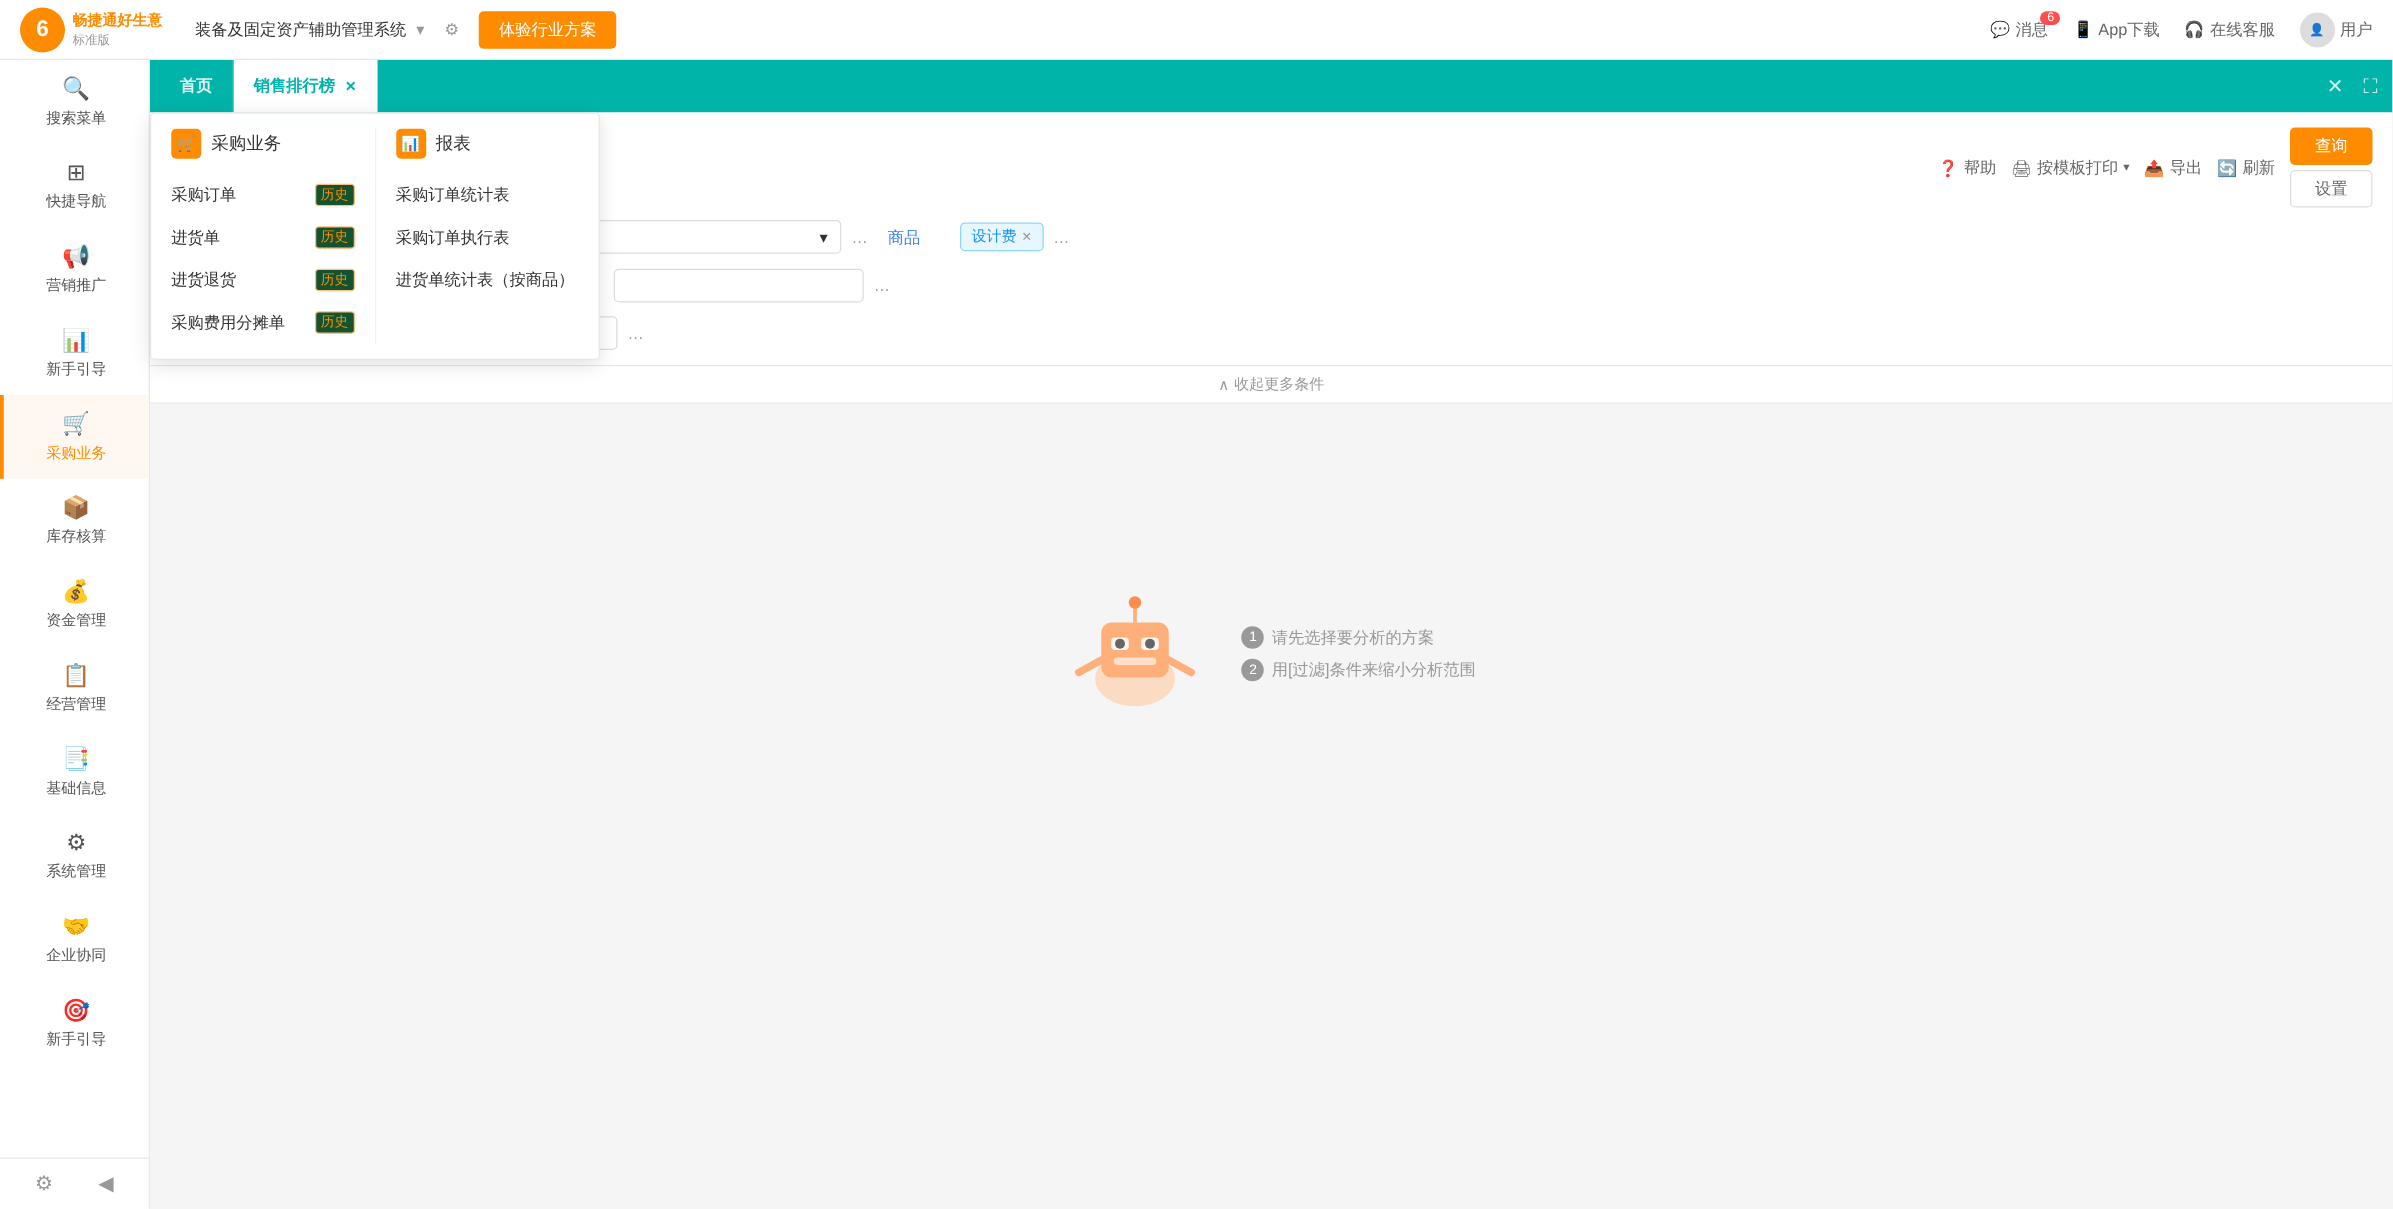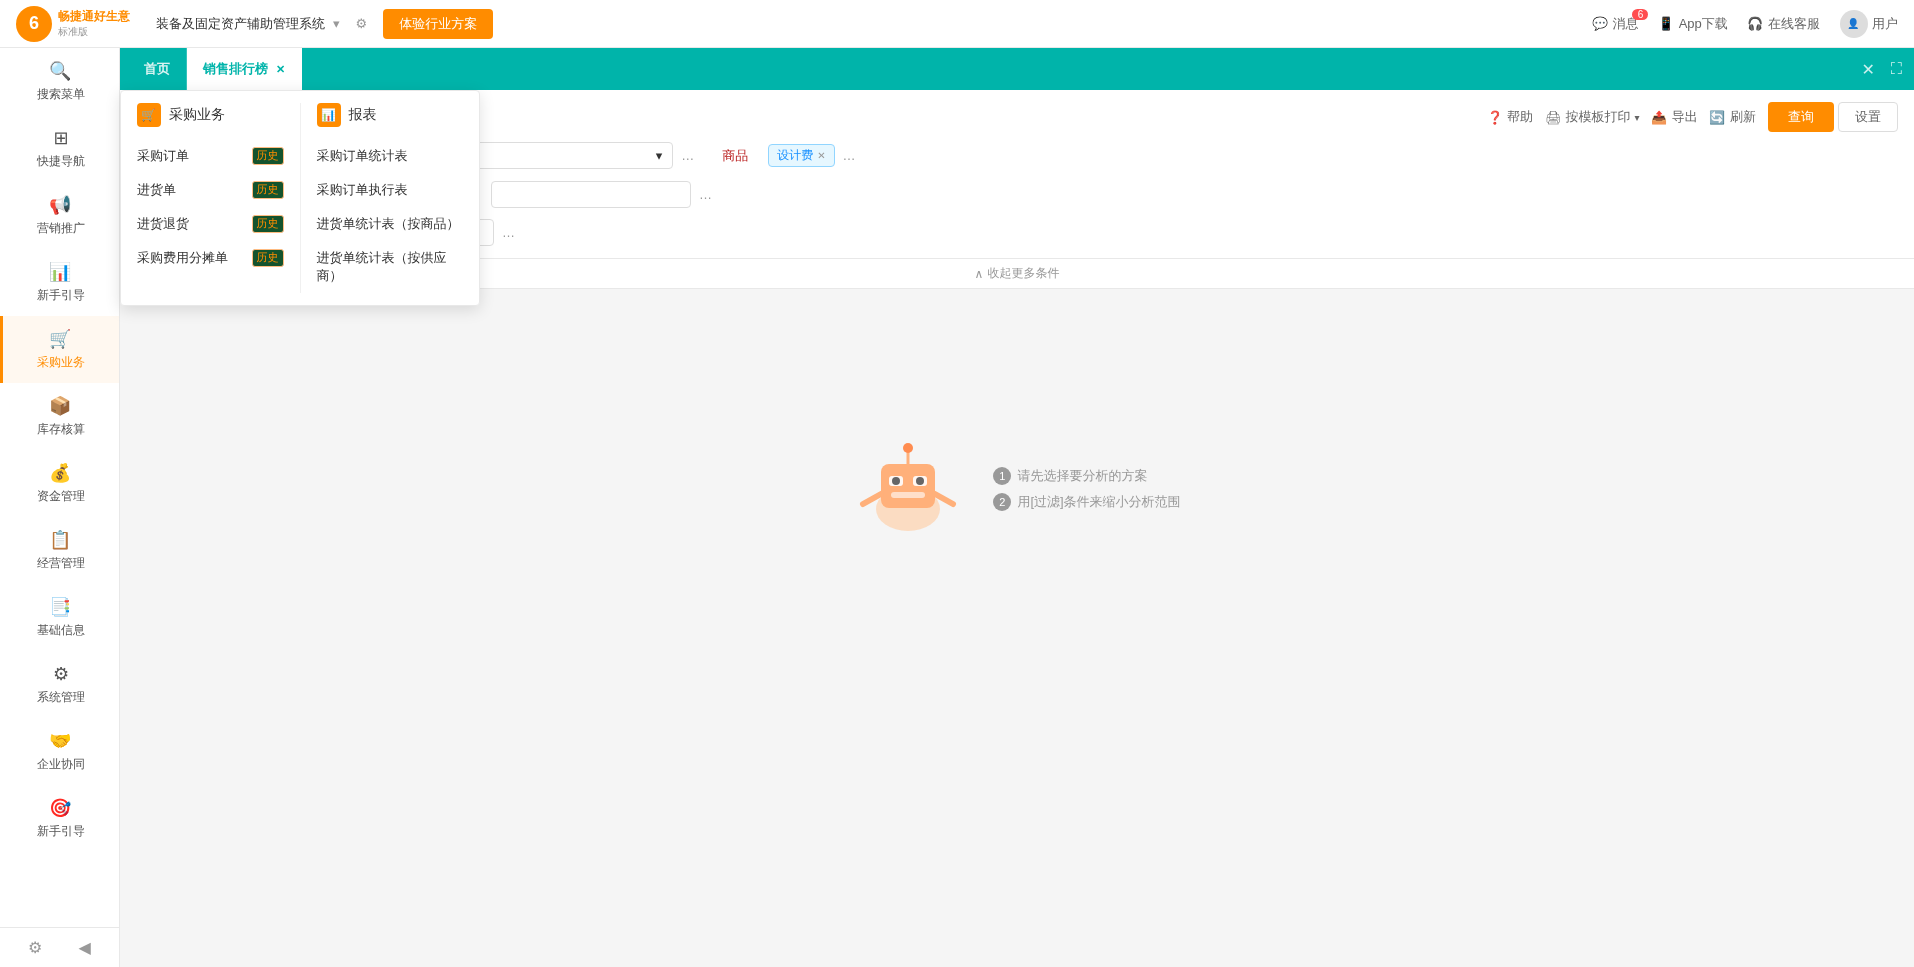--- a/index.html
+++ b/index.html
@@ -240,21 +240,21 @@
       display: flex;
       align-items: center;
       gap: 16px;
       flex-wrap: wrap;
     }
     .filter-group {
       display: flex;
       align-items: center;
       gap: 8px;
     }
-    .filter-label { color: #b91c1c; font-size: 13px; min-width: 50px; text-align: center; }
+    .filter-label { color: #3b82f6; font-size: 13px; min-width: 50px; }
     .filter-select {
       border: 1px solid #ddd;
       border-radius: 4px;
       padding: 5px 10px;
       font-size: 13px;
       color: #333;
       background: #fff;
       min-width: 150px;
       display: flex;
       align-items: center;
@@ -521,21 +521,21 @@
           <span style="font-size:10px;">▾</span>
         </div>
         <div class="filter-toolbar-btn">
           <span>📤</span>
           <span>导出</span>
         </div>
         <div class="filter-toolbar-btn">
           <span>🔄</span>
           <span>刷新</span>
         </div>
-        <div style="display:flex; flex-direction:row; gap:4px;">
+        <div style="display:flex; flex-direction:column; gap:4px;">
           <button class="btn-query">查询</button>
           <button class="btn-settings">设置</button>
         </div>
       </div>
 
       <div class="filter-rows">
 
         <div class="filter-row">
           <div class="filter-group">
             <span class="filter-label">日期</span>
@@ -676,18 +676,15 @@
       </div>
       <div class="dropdown-item">
         <span>采购订单统计表</span>
       </div>
       <div class="dropdown-item">
         <span>采购订单执行表</span>
       </div>
       <div class="dropdown-item">
         <span>进货单统计表（按商品）</span>
       </div>
-      <div class="dropdown-item">
-        <span>进货单统计表（按供应商）</span>
-      </div>
     </div>
   </div>
 </div>
 
 </body></html>

